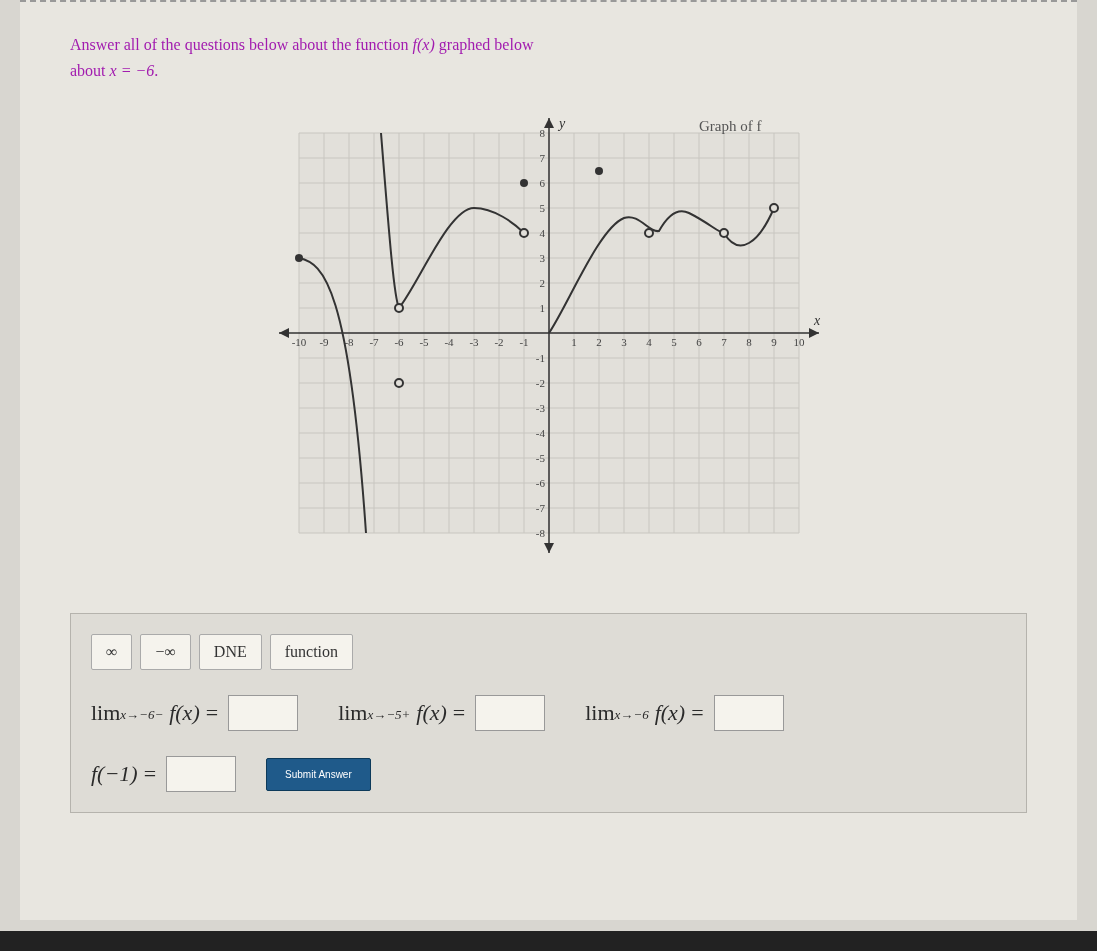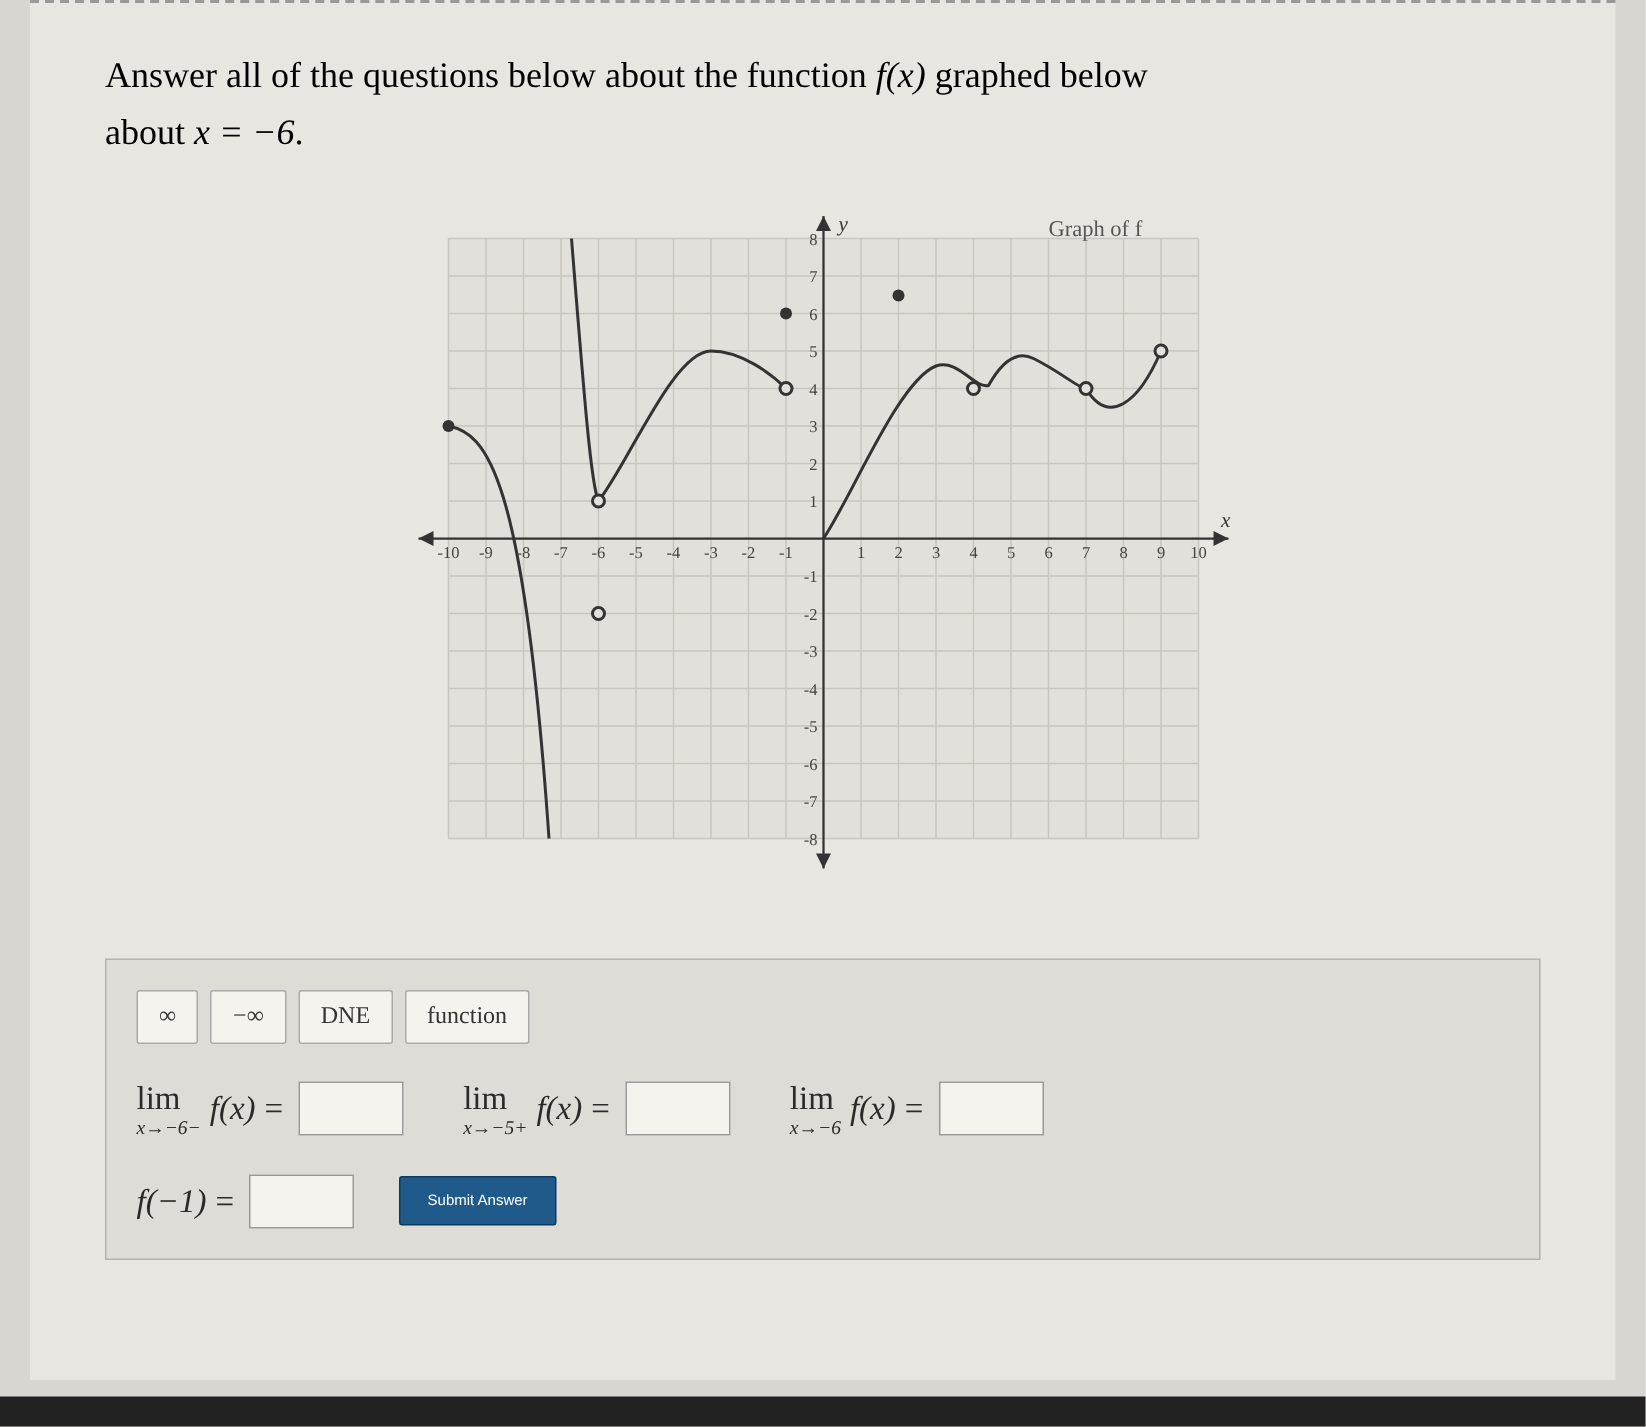--- a/index.html
+++ b/index.html
@@ -13,24 +13,24 @@
 }
 .page {
   background: #e8e6e0;
   margin: 0 20px;
   padding: 30px 50px 20px 50px;
   border-top: 2px dashed #999;
   min-height: 920px;
   position: relative;
 }
 .question-text {
-  font-size: 24px;
+  font-size: 16px;
   line-height: 1.6;
   margin-bottom: 30px;
-  color: #000000;
+  color: #a21caf;
 }
 .math-italic { font-style: italic; font-family: 'Times New Roman', serif; }
 .graph-container {
   display: flex;
   justify-content: center;
   margin: 20px 0 40px 0;
 }
 .graph-svg { display: block; }
 .answer-panel {
   border: 1px solid #b5b3ad;
@@ -44,21 +44,21 @@
   border: 1px solid #aaa;
   padding: 8px 14px;
   font-size: 16px;
   font-family: 'Times New Roman', serif;
   color: #333;
   cursor: pointer;
   border-radius: 2px;
 }
 .limits-row { display: flex; gap: 40px; align-items: center; margin-bottom: 25px; flex-wrap: wrap; }
 .limit-expr { font-size: 22px; font-family: 'Times New Roman', serif; display: flex; align-items: center; gap: 6px; }
-.limit-stack { display: inline-flex; flex-direction: column; align-items: flex-start; line-height: 1; }
+.limit-stack { display: inline-flex; flex-direction: row; align-items: center; line-height: 1; }
 .limit-top { font-size: 22px; }
 .limit-bottom { font-size: 13px; margin-top: 2px; }
 .answer-box {
   display: inline-block;
   width: 70px;
   height: 36px;
   background: #f5f3ed;
   border: 1px solid #999;
   margin-left: 4px;
 }

